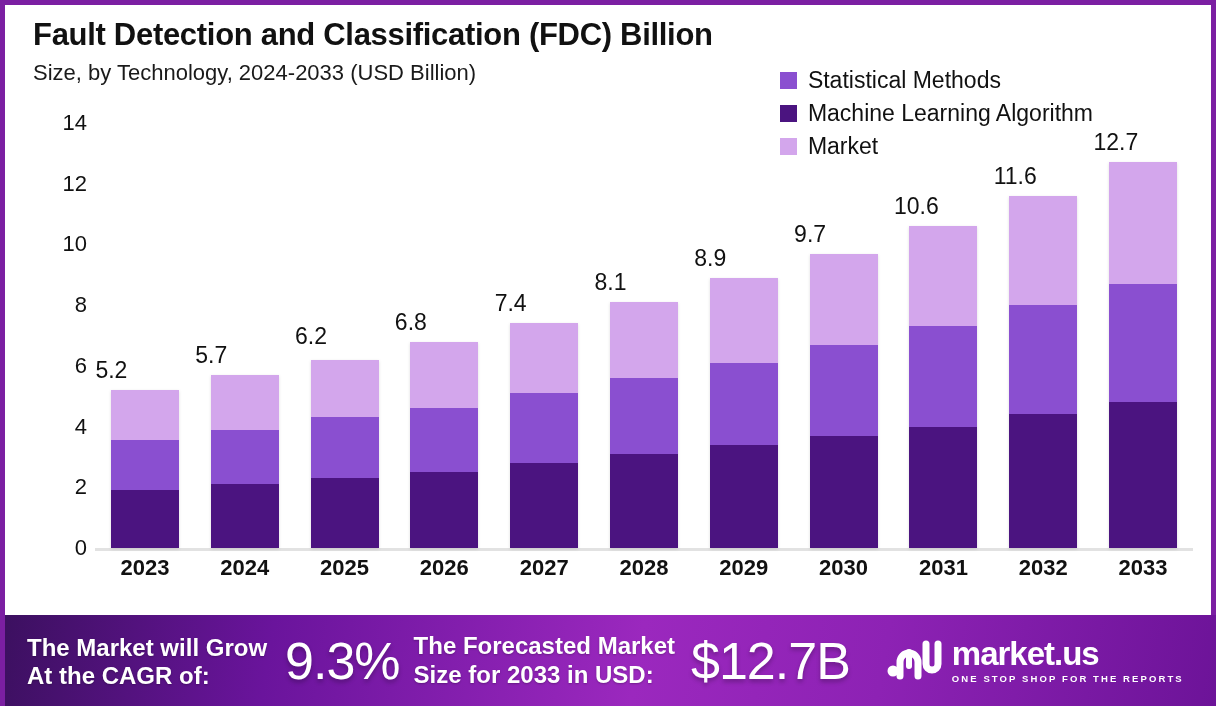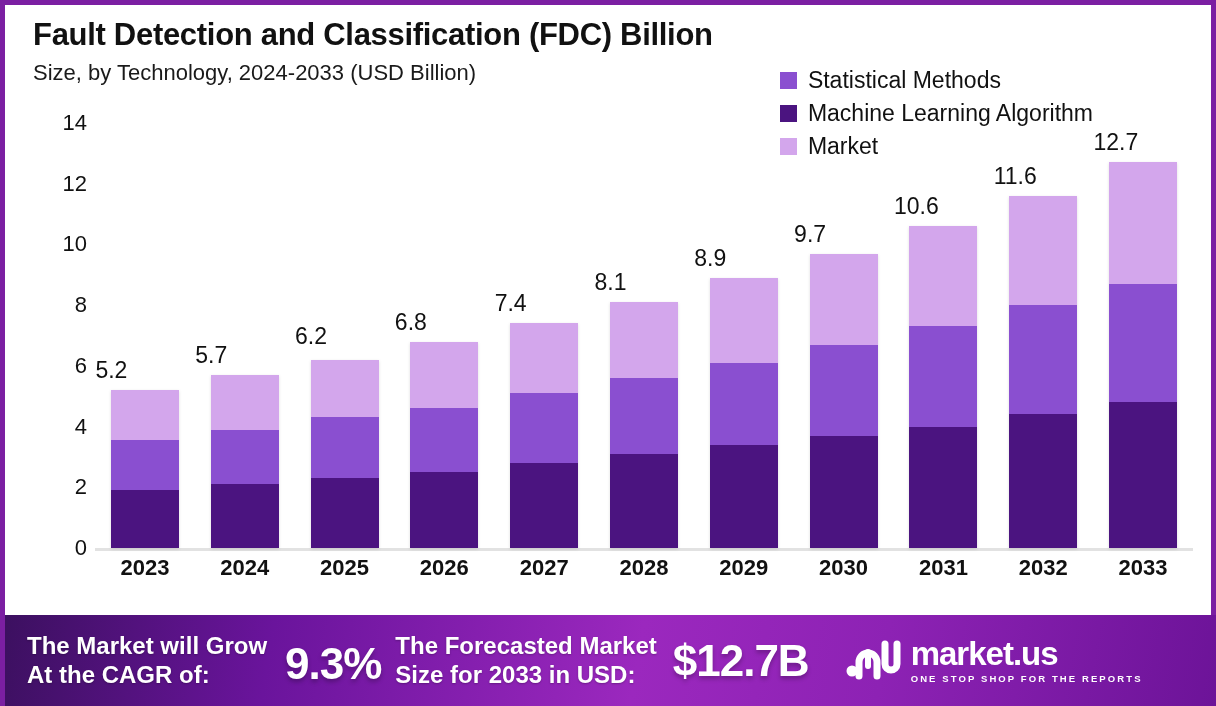--- a/index.html
+++ b/index.html
@@ -78,21 +78,21 @@
   #banner {
     position:absolute; left:0; bottom:0; width:1216px; height:91px;
     background:linear-gradient(100deg,#3c1060 0%,#6a149c 22%,#9b28be 52%,#8d22b4 72%,#6c1398 100%);
     display:flex; align-items:center; color:#fff;
   }
   .banner-text {
     font-size:24px; font-weight:bold; line-height:1.18;
     text-shadow:0 1px 2px rgba(0,0,0,.25); white-space:nowrap;
   }
   .banner-big {
-    font-size:44px; font-weight:bold; letter-spacing:-1px;
+    font-size:52px; font-weight:normal; letter-spacing:-1px;
     text-shadow:0 3px 4px rgba(0,0,0,.25); white-space:nowrap;
   }
   #cagr-block { display:flex; align-items:flex-end; margin-left:22px; }
   #forecast-block { display:flex; align-items:center; margin-left:14px; }
   #logo-block { display:flex; align-items:center; margin-left:36px; }
   #logo-mark { margin-right:10px; }
   #logo-text { display:flex; flex-direction:column; }
   #logo-name {
     font-size:33px; font-weight:bold; letter-spacing:-1px; line-height:1;
   }

